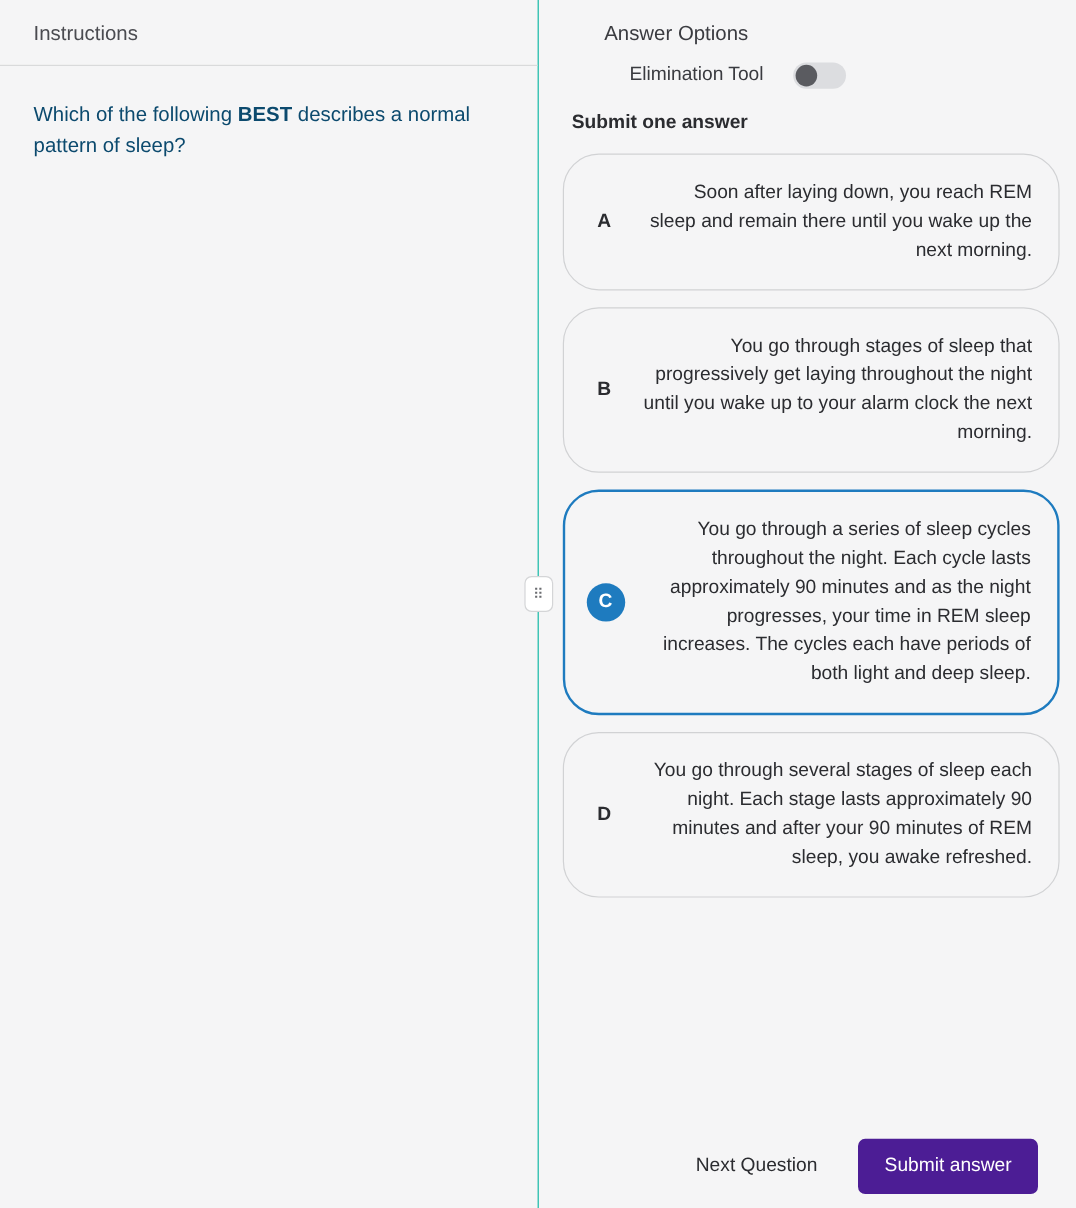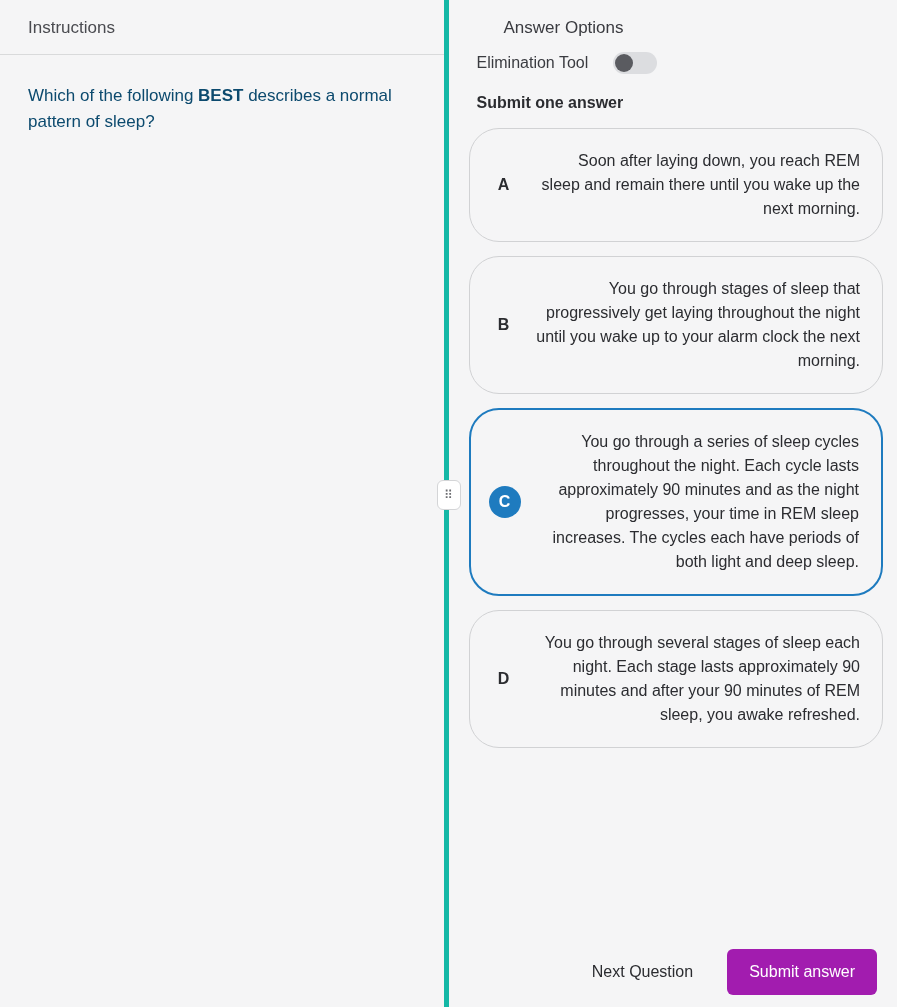--- a/index.html
+++ b/index.html
@@ -16,21 +16,21 @@
     height: 100%;
     background: #f5f5f6;
     position: relative;
   }
   .left-pane, .right-pane {
     flex: 1 1 50%;
     display: flex;
     flex-direction: column;
     position: relative;
   }
-  .left-pane { border-right: 5px solid #14b8a6; }
+  .left-pane { border-right: 1px solid #14b8a6; }
   .pane-header {
     padding: 18px 28px 16px 28px;
     font-size: 17px;
     color: #4a4b50;
     border-bottom: 1px solid #d9dadb;
   }
   .question {
     padding: 28px 40px 0 28px;
     font-size: 17px;
     line-height: 1.55;
@@ -43,20 +43,21 @@
     color: #3a3b40;
     margin-left: 27px;
   }
   .elim-row {
     display: flex;
     align-items: center;
     gap: 25px;
     padding: 14px 28px 4px 28px;
     font-size: 16px;
     color: #3a3b40;
+    margin-left: 48px;
   }
   .toggle {
     width: 44px; height: 22px;
     background: #dcdde0;
     border-radius: 11px;
     position: relative;
   }
   .toggle-knob {
     position: absolute;
     left: 2px; top: 2px;
@@ -117,36 +118,36 @@
     background: #fff;
     border: 1px solid #d4d5d7;
     border-radius: 6px;
     display: flex; align-items: center; justify-content: center;
     font-size: 12px;
     color: #6b6c70;
     cursor: grab;
   }
   .footer {
     position: absolute;
-    bottom: 0; right: 0;
+    bottom: 0; right: 12px;
     padding: 12px 20px;
     display: flex;
     gap: 18px;
     align-items: center;
   }
   .btn-next {
     background: transparent;
     border: none;
     font-size: 16px;
     color: #2b2c30;
     padding: 14px 16px;
     cursor: pointer;
   }
   .btn-submit {
-    background: #a21caf;
+    background: #4c1d95;
     color: #fff;
     border: none;
     border-radius: 6px;
     font-size: 16px;
     padding: 14px 22px;
     cursor: pointer;
   }
 </style>
 </head>
 <body>

